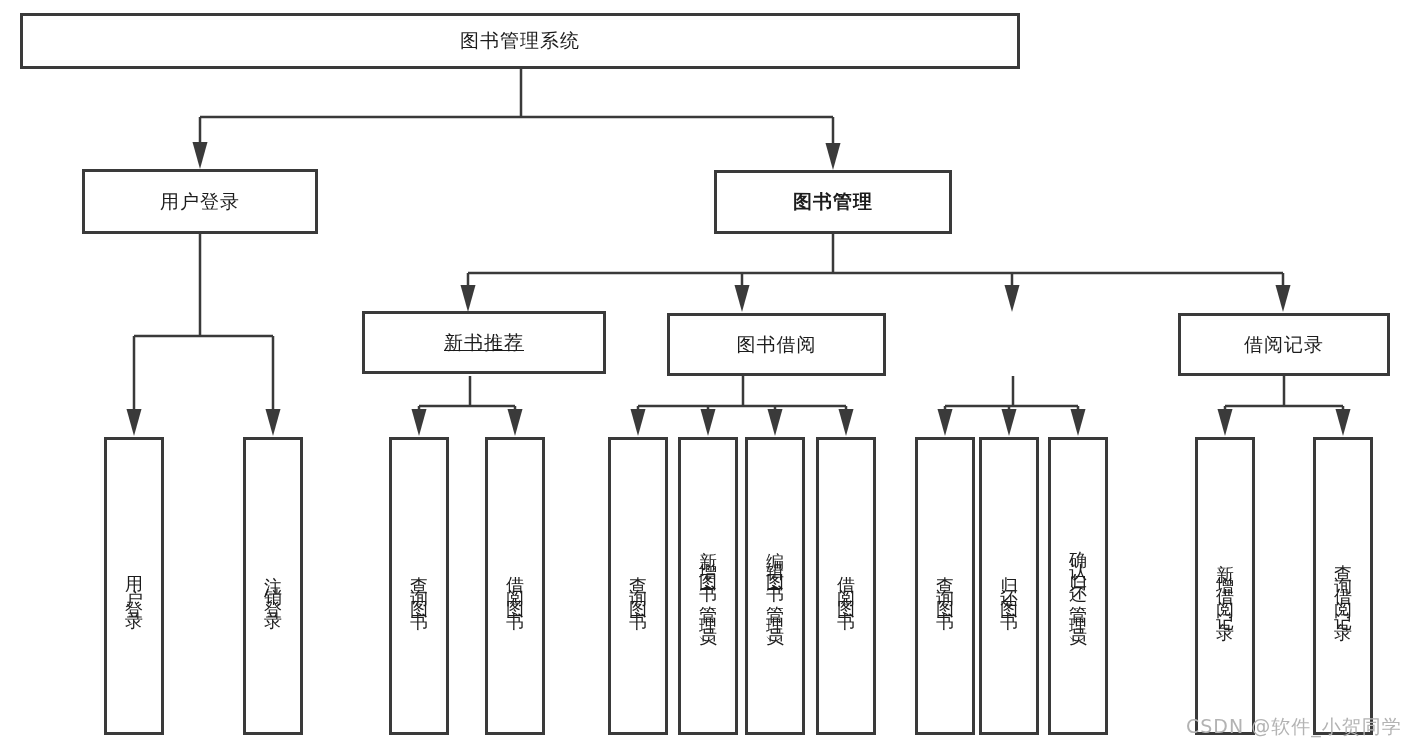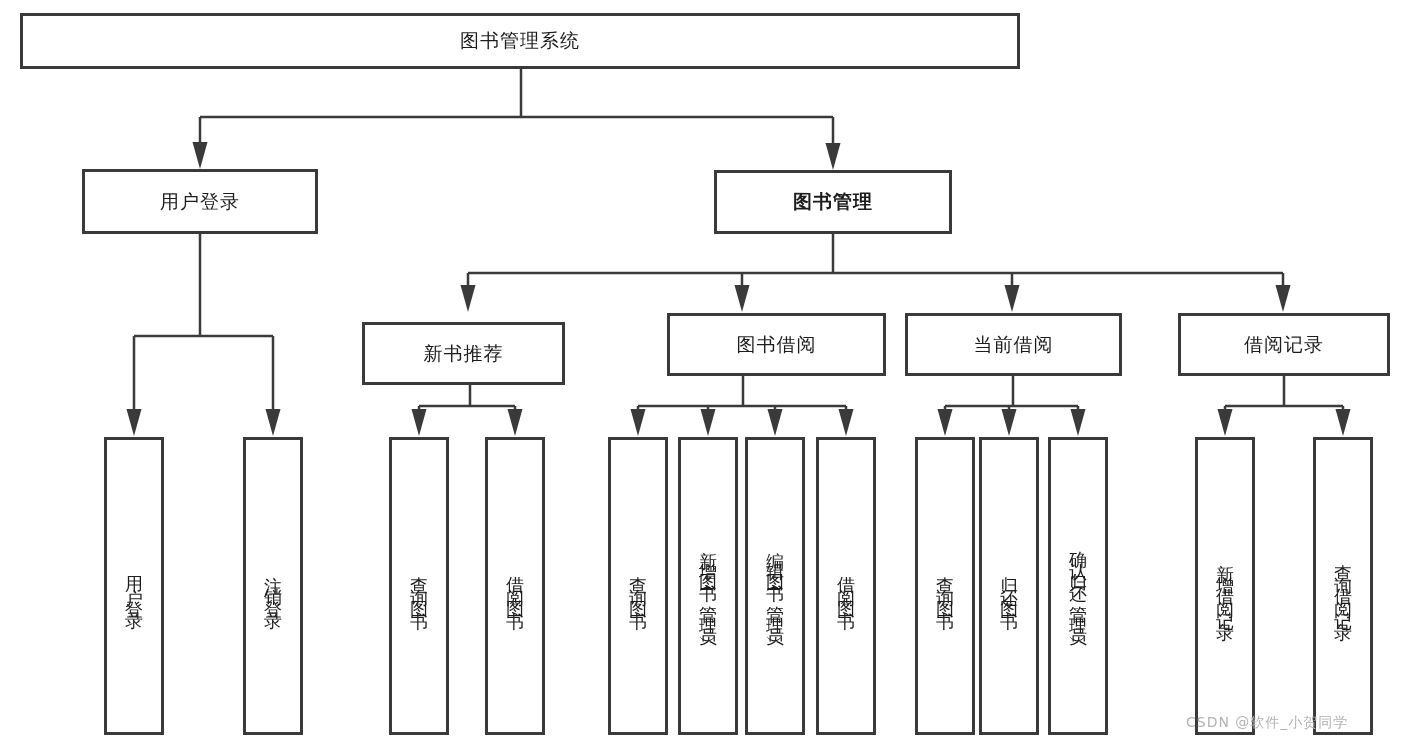--- a/index.html
+++ b/index.html
@@ -35,21 +35,21 @@
     line-height: 1;
     letter-spacing: 12px;
     color: #1c1c1c;
     white-space: nowrap;
   }
   .leaf .vtext.long { letter-spacing: 11px; }
   .watermark {
     position: absolute;
     left: 1186px;
     top: 714px;
-    font-size: 14px;
+    font-size: 19px;
     color: #b3b3b3;
     letter-spacing: 1px;
     white-space: nowrap;
   }
 </style>
 </head>
 <body>
 
 <div class="stage">
 
@@ -91,23 +91,22 @@
       <polygon points="1225,436 1217.5,409 1232.5,409"></polygon>
       <polygon points="1343,436 1335.5,409 1350.5,409"></polygon>
     </g>
   </svg>
 
   <div class="node h-node" style="left:20px; top:13px; width:1000px; height:56px;">图书管理系统</div>
 
   <div class="node h-node" style="left:82px; top:169px; width:236px; height:65px;">用户登录</div>
   <div class="node h-node" style="left:714px; top:170px; width:238px; height:64px;font-weight:bold;">图书管理</div>
 
-  <div class="node h-node" style="left:362px; top:322px; width:203px; height:63px;">新书推荐</div>
+  <div class="node h-node" style="left:362px; top:311px; width:244px; height:63px;text-decoration:underline;">新书推荐</div>
   <div class="node h-node" style="left:667px; top:313px; width:219px; height:63px;">图书借阅</div>
-  <div class="node h-node" style="left:905px; top:313px; width:217px; height:63px;">当前借阅</div>
   <div class="node h-node" style="left:1178px; top:313px; width:212px; height:63px;">借阅记录</div>
 
   <div class="node leaf" style="left:104px;">
     <span class="vtext">用户登录</span>
   </div>
   <div class="node leaf" style="left:243px;">
     <span class="vtext">注销登录</span>
   </div>
   <div class="node leaf" style="left:389px;">
     <span class="vtext">查询图书</span>

